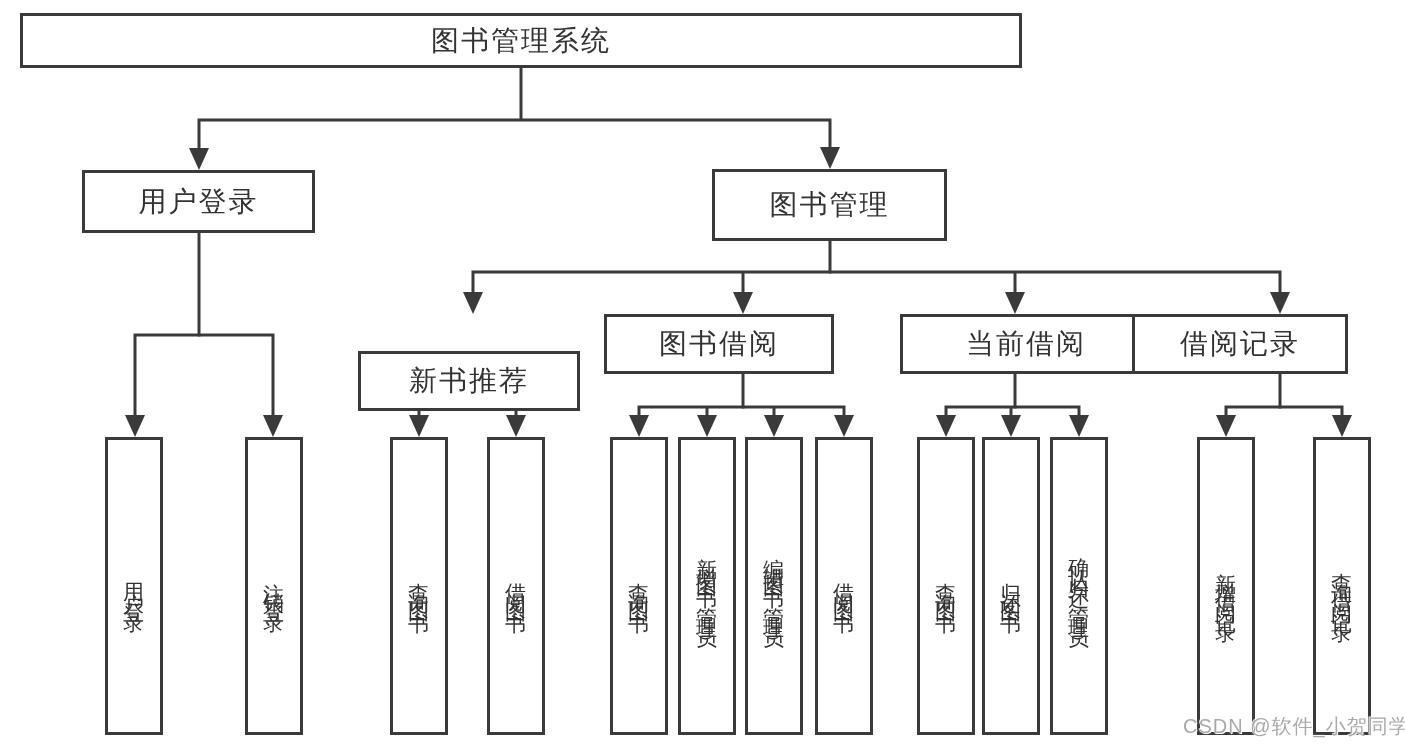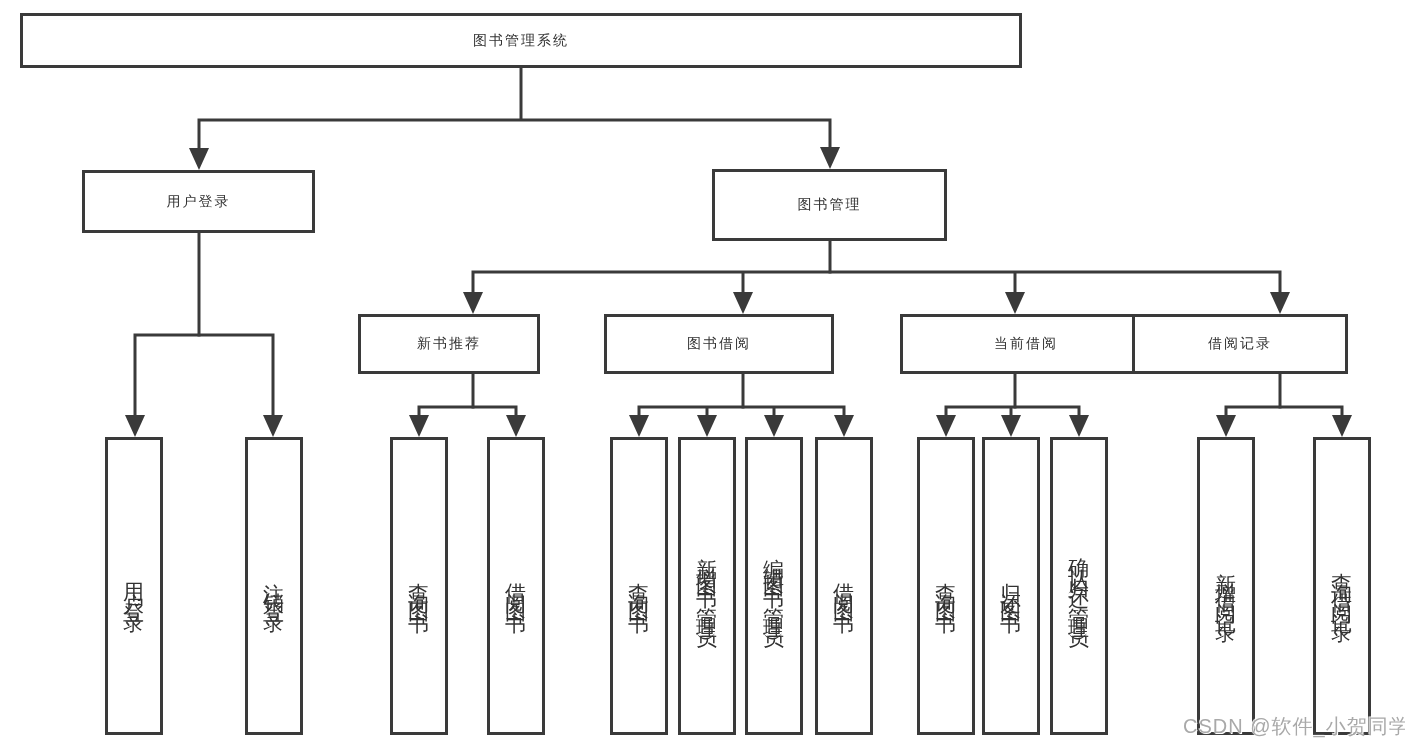--- a/index.html
+++ b/index.html
@@ -23,42 +23,42 @@
   }
   .box {
     position: absolute;
     background: #ffffff;
     border: 3px solid #3a3a3a;
     box-sizing: border-box;
     display: flex;
     align-items: center;
     justify-content: center;
     color: #323232;
-    font-size: 14px;
+    font-size: 28px;
     letter-spacing: 2px;
     z-index: 1;
   }
   .leaf {
     top: 437px;
     width: 58px;
     height: 298px;
     font-size: 21px;
     letter-spacing: 10px;
     writing-mode: vertical-rl;
     text-orientation: mixed;
     line-height: 1;
   }
   
   .n-root   { left: 20px;  top: 13px;  width: 1002px; height: 55px; }
   
   .n-login  { left: 82px;  top: 170px; width: 233px;  height: 63px; }
   .n-mgmt   { left: 712px; top: 169px; width: 235px;  height: 72px; }
   
   .n-l3     { top: 314px;  height: 60px; }
-  .n-newbk  { left: 358px;  width: 182px; }
+  .n-newbk  { left: 358px;  width: 222px; margin-top: 37px; }
   .n-borrow { left: 604px;  width: 230px; }
   .n-curr   { left: 900px;  width: 252px; }
   .n-rec    { left: 1132px; width: 216px; }
   
   .lf-1a { left: 105px; }  .lf-1b { left: 245px; }
   .lf-2a { left: 390px; }  .lf-2b { left: 487px; }
   .lf-3a { left: 610px; }  .lf-3b { left: 678px; }  .lf-3c { left: 745px; }  .lf-3d { left: 815px; }
   .lf-4a { left: 917px; }  .lf-4b { left: 982px; }  .lf-4c { left: 1050px; }
   .lf-5a { left: 1197px; } .lf-5b { left: 1313px; }
   .watermark {

